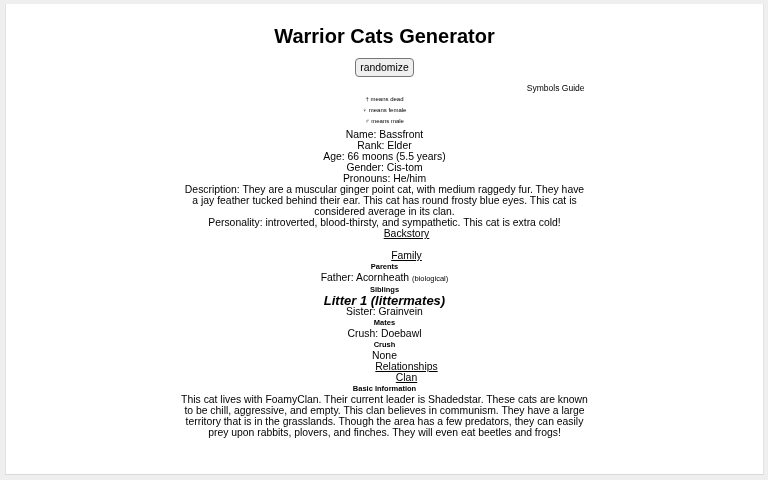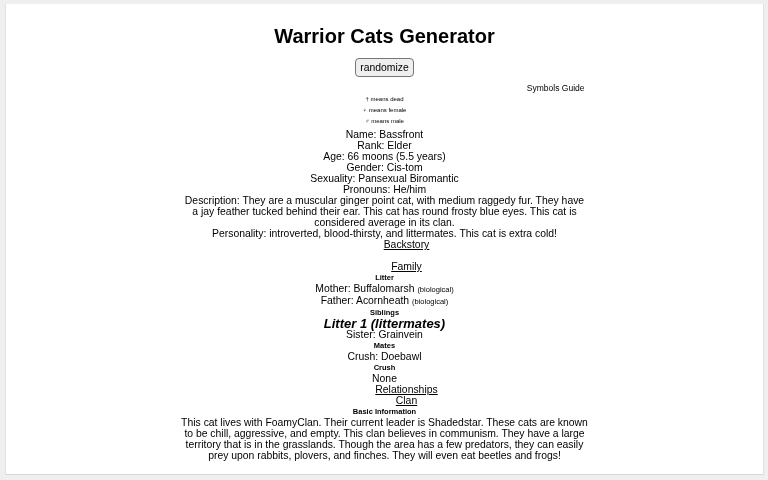--- a/index.html
+++ b/index.html
@@ -59,32 +59,27 @@
       <div class="guide-item">† means dead</div>
       <div class="guide-item">♀ means female</div>
       <div class="guide-item">♂ means male</div>
     </div>
 
     <div class="info">
       <div>Name: Bassfront</div>
       <div>Rank: Elder</div>
       <div>Age: 66 moons (5.5 years)</div>
       <div>Gender: Cis-tom</div>
-      <div>Sexuality: Pansexual Biromantic</div>
       <div>Pronouns: He/him</div>
       <div>Description: They are a muscular ginger point cat, with medium raggedy fur. They have a jay feather tucked behind their ear. This cat has round frosty blue eyes. This cat is considered average in its clan.</div>
-      <div>Personality: introverted, blood-thirsty, and littermates. This cat is extra cold!</div>
+      <div>Personality: introverted, blood-thirsty, and sympathetic. This cat is extra cold!</div>
       <div><span class="link">Backstory</span></div>
       <div class="gap"></div>
       <div><span class="link">Family</span></div>
-      <div class="sub">Litter</div>
-      <div>
-        <span>Mother: Buffalomarsh</span>
-        <span class="small">(biological)</span>
-      </div>
+      <div class="sub">Parents</div>
       <div>
         <span>Father: Acornheath</span>
         <span class="small">(biological)</span>
       </div>
       <div class="sub">Siblings</div>
       <div class="subi">Litter 1 (littermates)</div>
       <div>Sister: Grainvein</div>
       <div class="sub">Mates</div>
       <div>Crush: Doebawl</div>
       <div class="sub">Crush</div>

